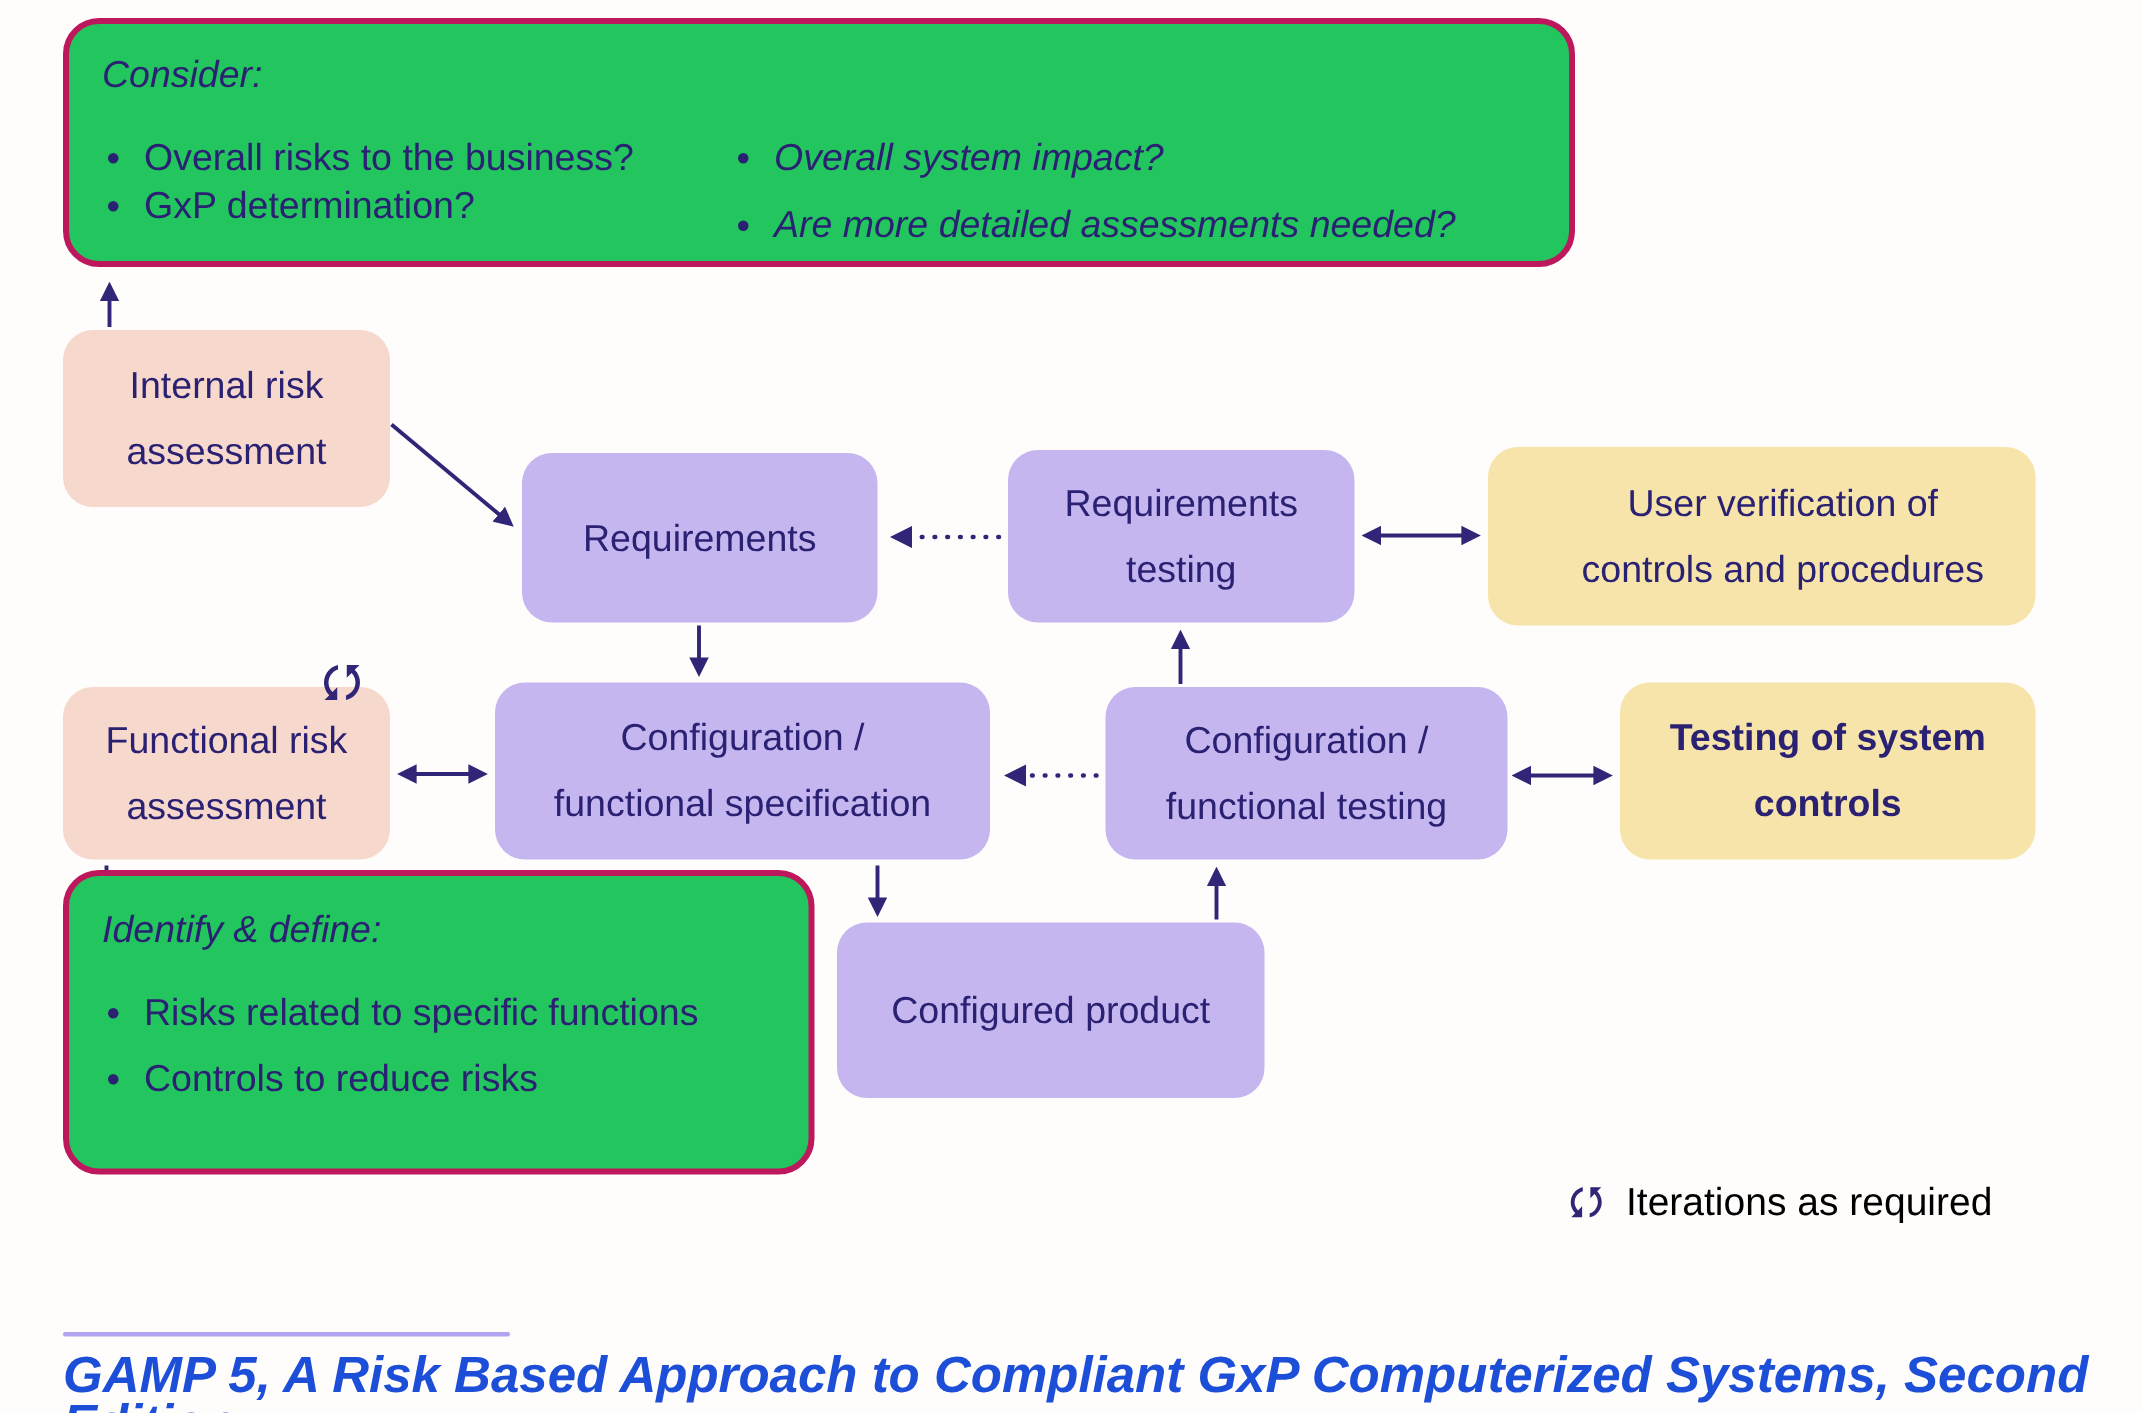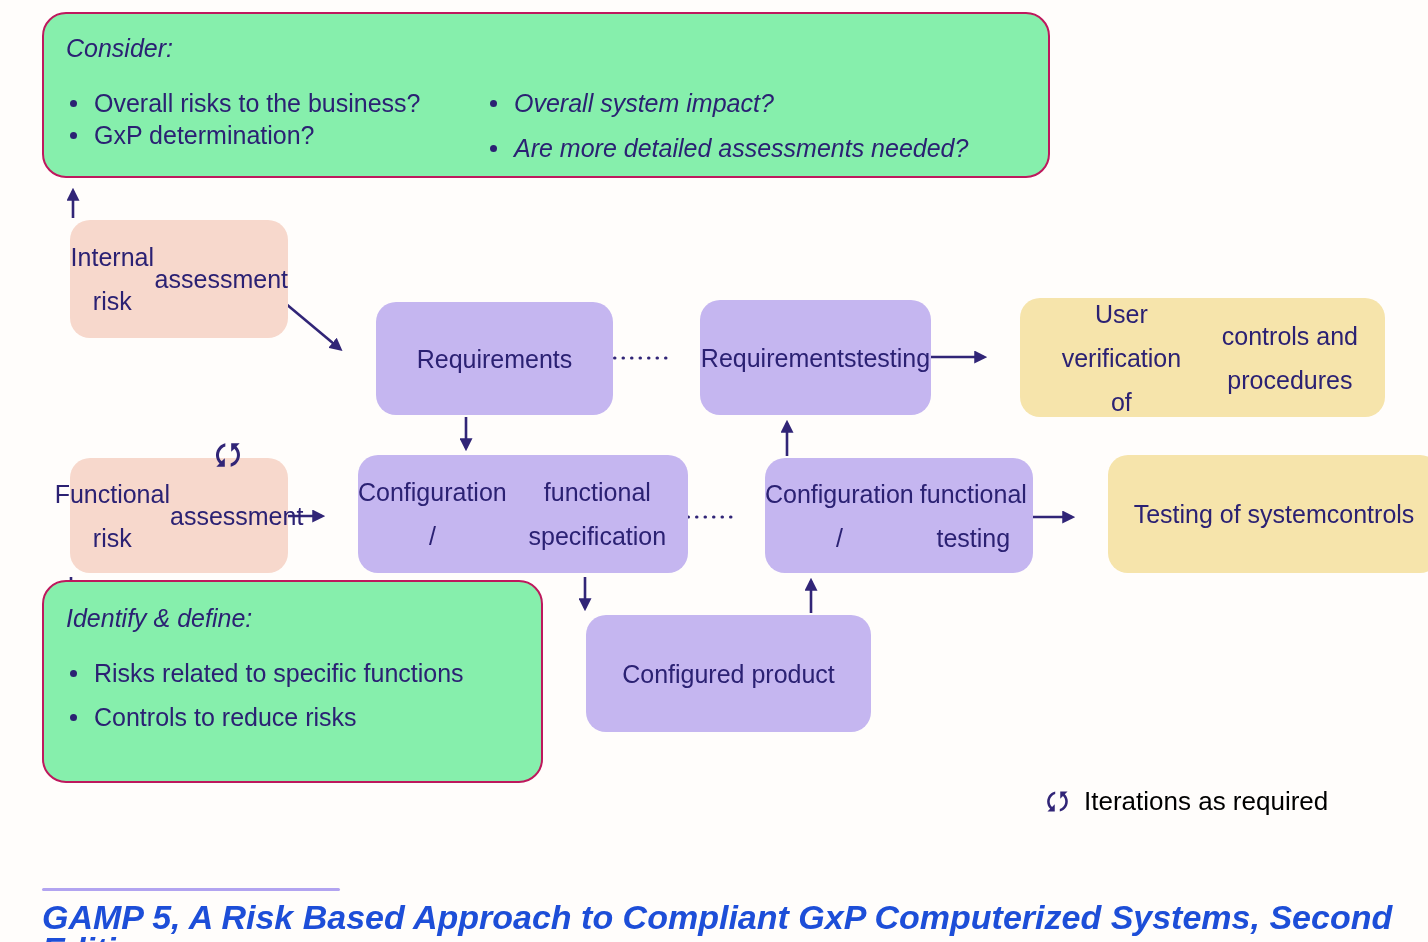--- a/index.html
+++ b/index.html
@@ -12,22 +12,22 @@
     position:relative;
     width:1428px;height:942px;
     background:#fffdfb;
     overflow:hidden;
   }
   svg.wires{position:absolute;left:0;top:0;width:1428px;height:942px;pointer-events:none;z-index:1;}
 
   
   .callout{
     position:absolute;
-    background:#86efac;
-    border:2px solid #be185d;
+    background:#22c55e;
+    border:4px solid #be185d;
     border-radius:24px;
     box-sizing:border-box;
     z-index:2;
   }
   .callout-title{
     font-style:italic;
     font-size:25px;
     line-height:30px;
     color:#2b2173;
   }
@@ -36,28 +36,27 @@
     flex:0 0 auto;
     width:7px;height:7px;border-radius:50%;
     background:#2b2173;margin-top:12px;
   }
   .bullet-text{font-size:25px;line-height:30px;color:#2b2173;}
 
   
   .node{
     position:absolute;
     border-radius:20px;
-    display:flex;flex-direction:row;
+    display:flex;flex-direction:column;
     align-items:center;justify-content:center;
     text-align:center;
     font-size:25px;line-height:44px;
     color:#2b2173;
     z-index:2;
     box-sizing:border-box;
-    margin-left:28px;
   }
   .node-pink{background:#f7d8cc;}
   .node-purple{background:#c5b6f0;}
   .node-yellow{background:#f6e4ab;}
 
   .iter-icon{position:absolute;z-index:3;}
 
   .legend{
     position:absolute;left:1042px;top:786px;
     display:flex;align-items:center;gap:11px;
@@ -161,21 +160,21 @@
   <div class="node node-purple" style="left:330px;top:455px;width:330px;height:118px;">
     <span>Configuration /</span>
     <span>functional specification</span>
   </div>
 
   <div class="node node-purple" style="left:737px;top:458px;width:268px;height:115px;">
     <span>Configuration /</span>
     <span>functional testing</span>
   </div>
 
-  <div class="node node-yellow" style="left:1080px;top:455px;width:332px;height:118px;">
+  <div class="node node-yellow" style="left:1080px;top:455px;width:277px;height:118px;font-weight:bold;">
     <span>Testing of system</span>
     <span>controls</span>
   </div>
 
   <div class="node node-purple" style="left:558px;top:615px;width:285px;height:117px;">
     <span>Configured product</span>
   </div>
 
   <div class="callout" style="left:42px;top:580px;width:501px;height:203px;">
     <div class="callout-title" style="position:absolute;left:22px;top:21px;">Identify &amp; define:</div>

